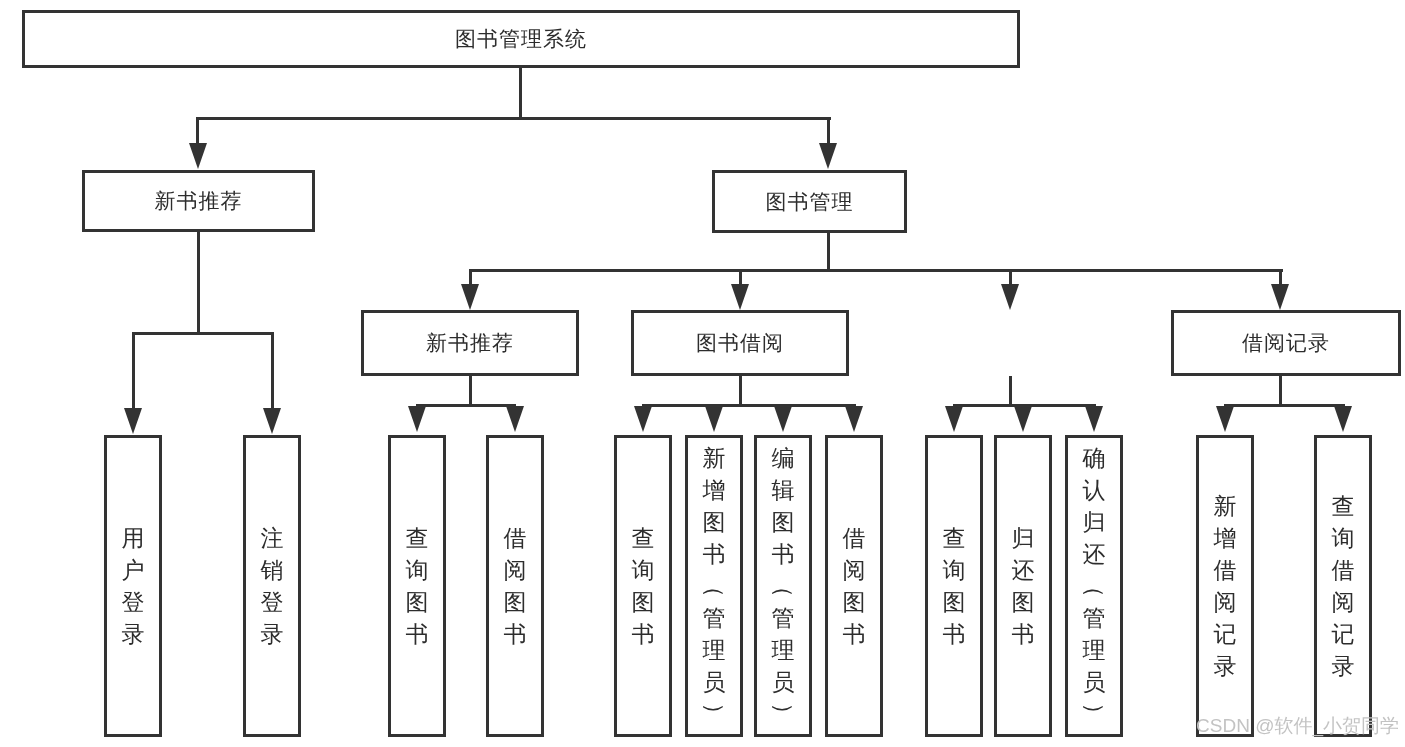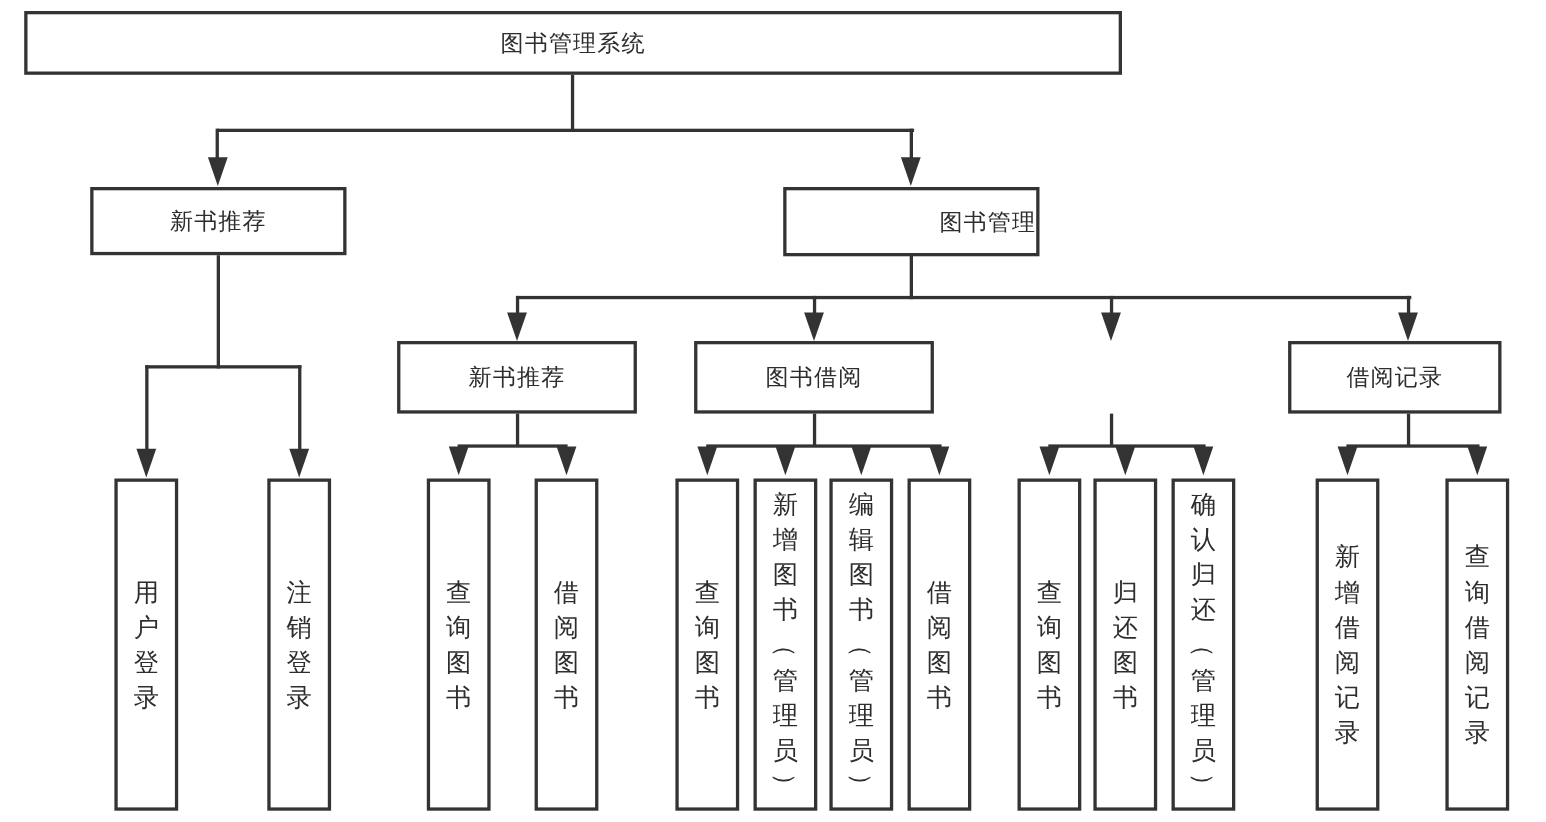--- a/index.html
+++ b/index.html
@@ -45,21 +45,21 @@
   <div class="line" style="left:519px;top:68px;width:3px;height:52px;"></div>
   <div class="line" style="left:197px;top:117px;width:634px;height:3px;"></div>
   <div class="line" style="left:196px;top:117px;width:3px;height:30px;"></div>
   <div class="line" style="left:827px;top:117px;width:3px;height:30px;"></div>
   <div class="arrow" style="left:189px;top:143px;"></div>
   <div class="arrow" style="left:819px;top:143px;"></div>
 
   <div class="box" style="left:82px;top:170px;width:233px;height:62px;">
     <span class="hlabel">新书推荐</span>
   </div>
-  <div class="box" style="left:712px;top:170px;width:233px;height:63px;justify-content:flex-end;">
+  <div class="box" style="left:712px;top:170px;width:195px;height:63px;">
     <span class="hlabel">图书管理</span>
   </div>
 
   <div class="line" style="left:197px;top:232px;width:3px;height:103px;"></div>
   <div class="line" style="left:132px;top:332px;width:142px;height:3px;"></div>
   <div class="line" style="left:132px;top:332px;width:3px;height:78px;"></div>
   <div class="line" style="left:271px;top:332px;width:3px;height:78px;"></div>
   <div class="arrow" style="left:124px;top:408px;"></div>
   <div class="arrow" style="left:263px;top:408px;"></div>
 
@@ -73,21 +73,21 @@
   <div class="arrow" style="left:731px;top:284px;"></div>
   <div class="arrow" style="left:1001px;top:284px;"></div>
   <div class="arrow" style="left:1271px;top:284px;"></div>
 
   <div class="box" style="left:361px;top:310px;width:218px;height:66px;">
     <span class="hlabel">新书推荐</span>
   </div>
   <div class="box" style="left:631px;top:310px;width:218px;height:66px;">
     <span class="hlabel">图书借阅</span>
   </div>
-  <div class="box" style="left:1171px;top:310px;width:194px;height:66px;">
+  <div class="box" style="left:1171px;top:310px;width:230px;height:66px;">
     <span class="hlabel">借阅记录</span>
   </div>
 
   <div class="line" style="left:469px;top:376px;width:3px;height:30px;"></div>
   <div class="line" style="left:416px;top:404px;width:100px;height:3px;"></div>
   <div class="arrow" style="left:408px;top:406px;"></div>
   <div class="arrow" style="left:506px;top:406px;"></div>
 
   <div class="line" style="left:739px;top:376px;width:3px;height:30px;"></div>
   <div class="line" style="left:642px;top:404px;width:214px;height:3px;"></div>
@@ -224,14 +224,15 @@
     <div class="vtext">
         <span>查</span>
         <span>询</span>
         <span>借</span>
         <span>阅</span>
         <span>记</span>
         <span>录</span>
       </div>
   </div>
 
+  <div class="watermark">CSDN @软件_小贺同学</div>
 
 </div>
 
 </body></html>

